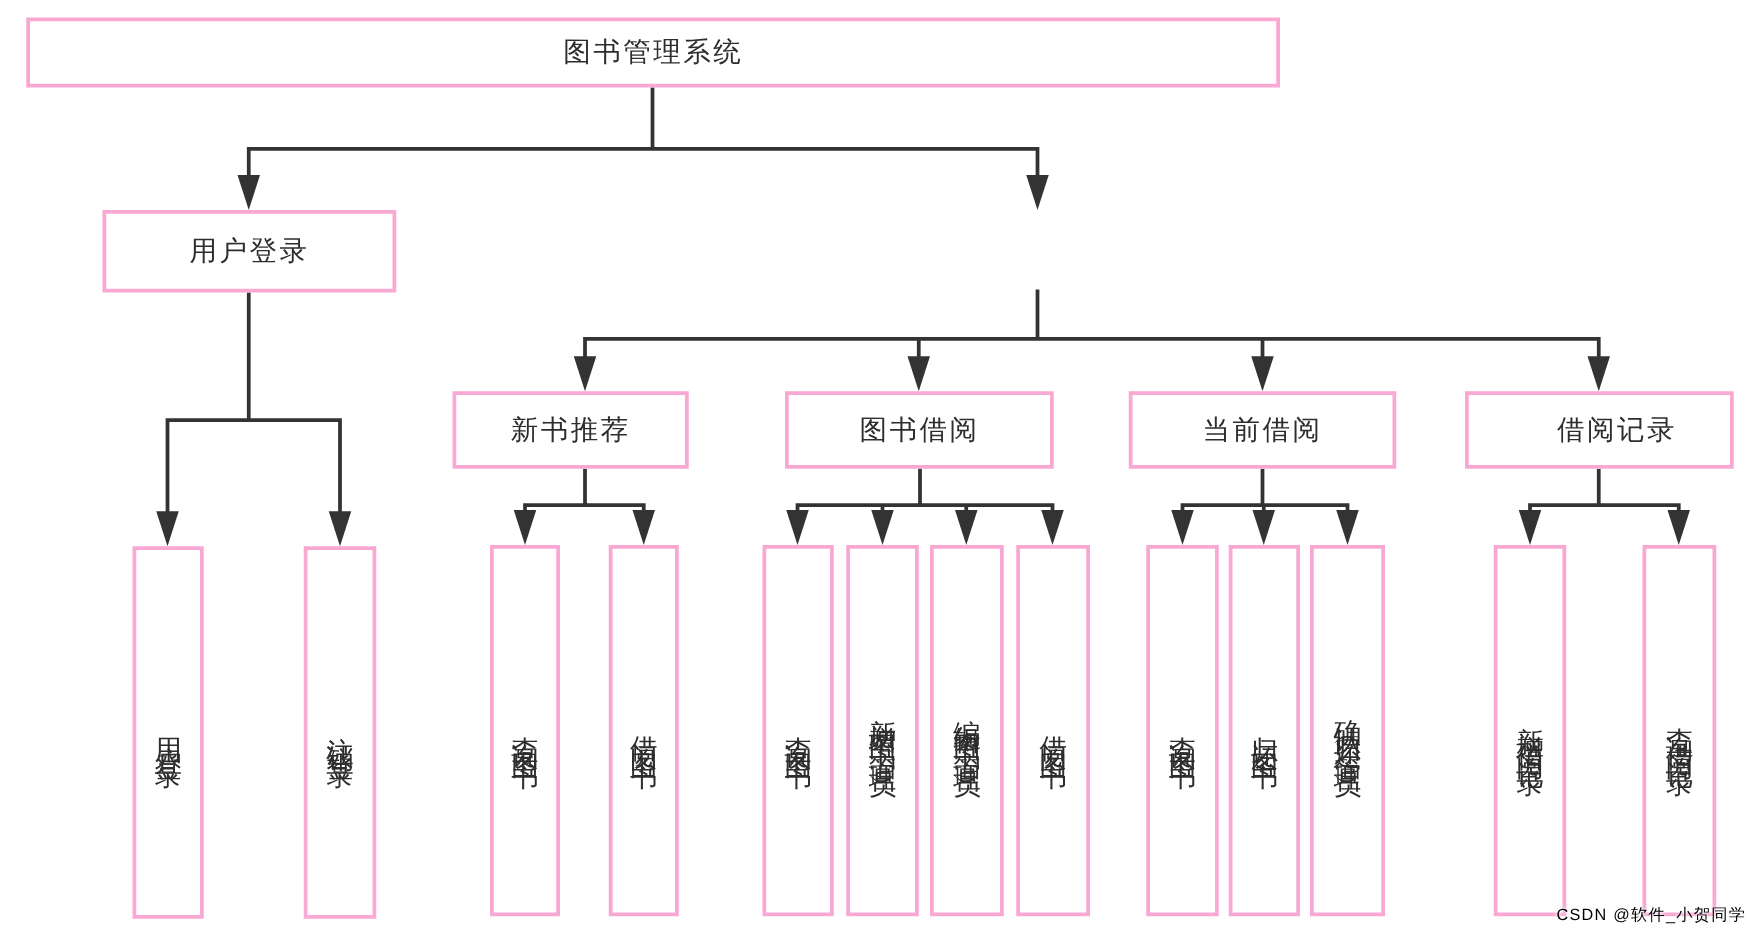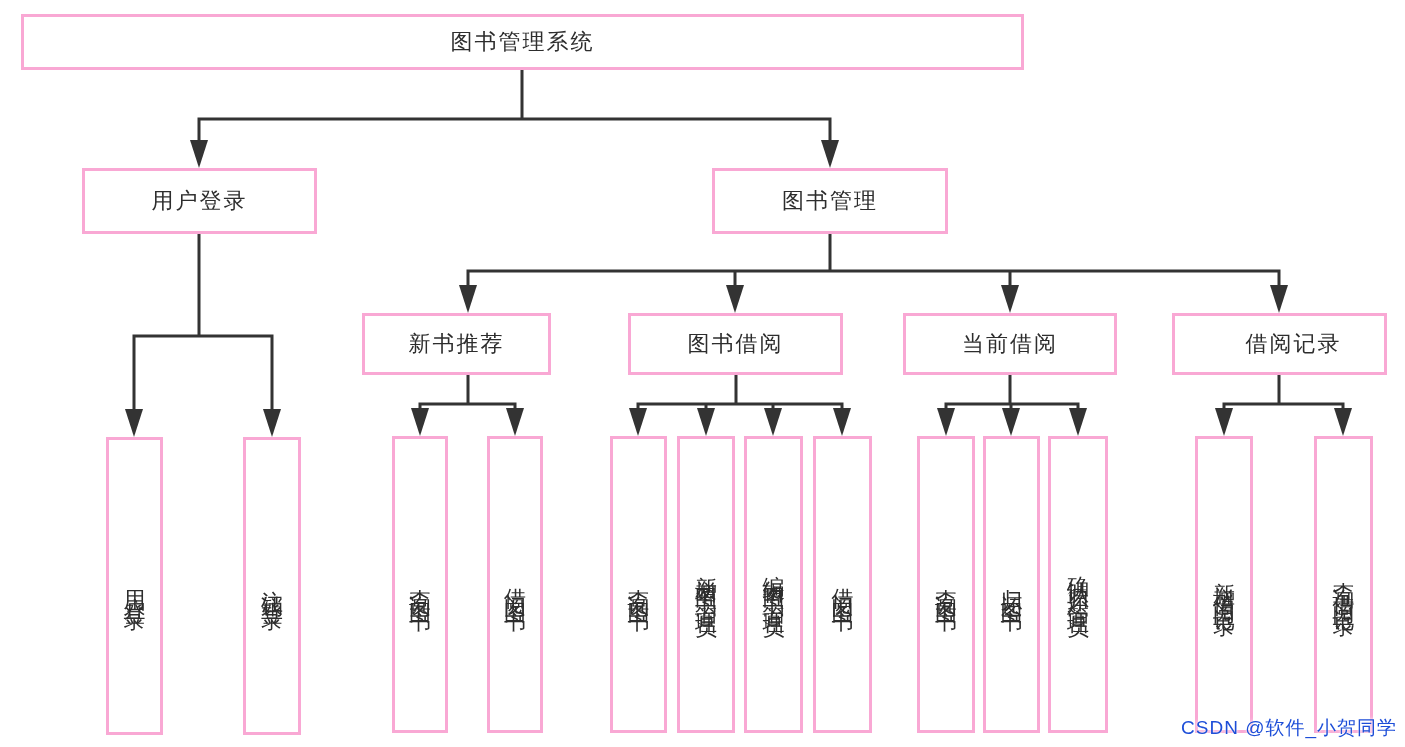--- a/index.html
+++ b/index.html
@@ -62,22 +62,22 @@
   #l-cb2 { left: 983px;  top: 436px; width: 57px; height: 297px; }
   #l-cb3 { left: 1048px; top: 436px; width: 60px; height: 297px; }
   #l-br1 { left: 1195px; top: 436px; width: 58px; height: 297px; }
   #l-br2 { left: 1314px; top: 436px; width: 59px; height: 297px; }
   
   #l-bb2 .vlabel, #l-bb3 .vlabel, #l-cb3 .vlabel { letter-spacing: 6px; }
   #watermark {
     position: absolute;
     right: 8px;
     bottom: 6px;
-    font-size: 19px;
-    color: #1d4ed8;
+    font-size: 13px;
+    color: #000000;
     letter-spacing: 1px;
     text-shadow: 0 0 4px #ffffff, 0 0 2px #ffffff;
     z-index: 5;
     white-space: nowrap;
   }
 </style>
 </head>
 <body>
 
 <div id="stage">
@@ -121,23 +121,20 @@
       <polygon points="1334,408 1352,408 1343,436"></polygon>
     </g>
   </svg>
 
   <div class="node" id="n-root">
     <span class="hlabel">图书管理系统</span>
   </div>
 
   <div class="node" id="n-user">
     <span class="hlabel">用户登录</span>
-  </div>
-  <div class="node" id="n-mgmt">
-    <span class="hlabel">图书管理</span>
   </div>
 
   <div class="node" id="n-nb">
     <span class="hlabel">新书推荐</span>
   </div>
   <div class="node" id="n-cb">
     <span class="hlabel">当前借阅</span>
   </div>
   <div class="node" id="n-bb">
     <span class="hlabel">图书借阅</span>

